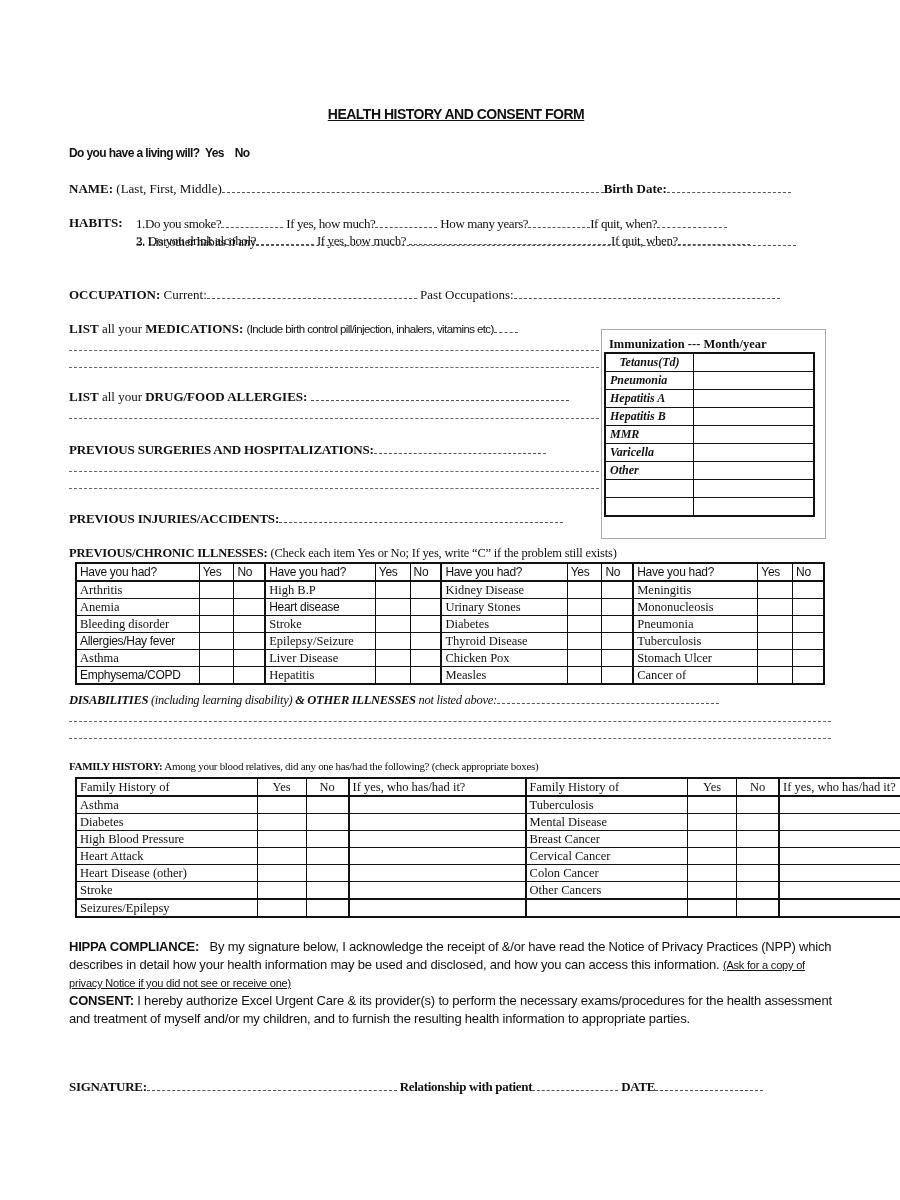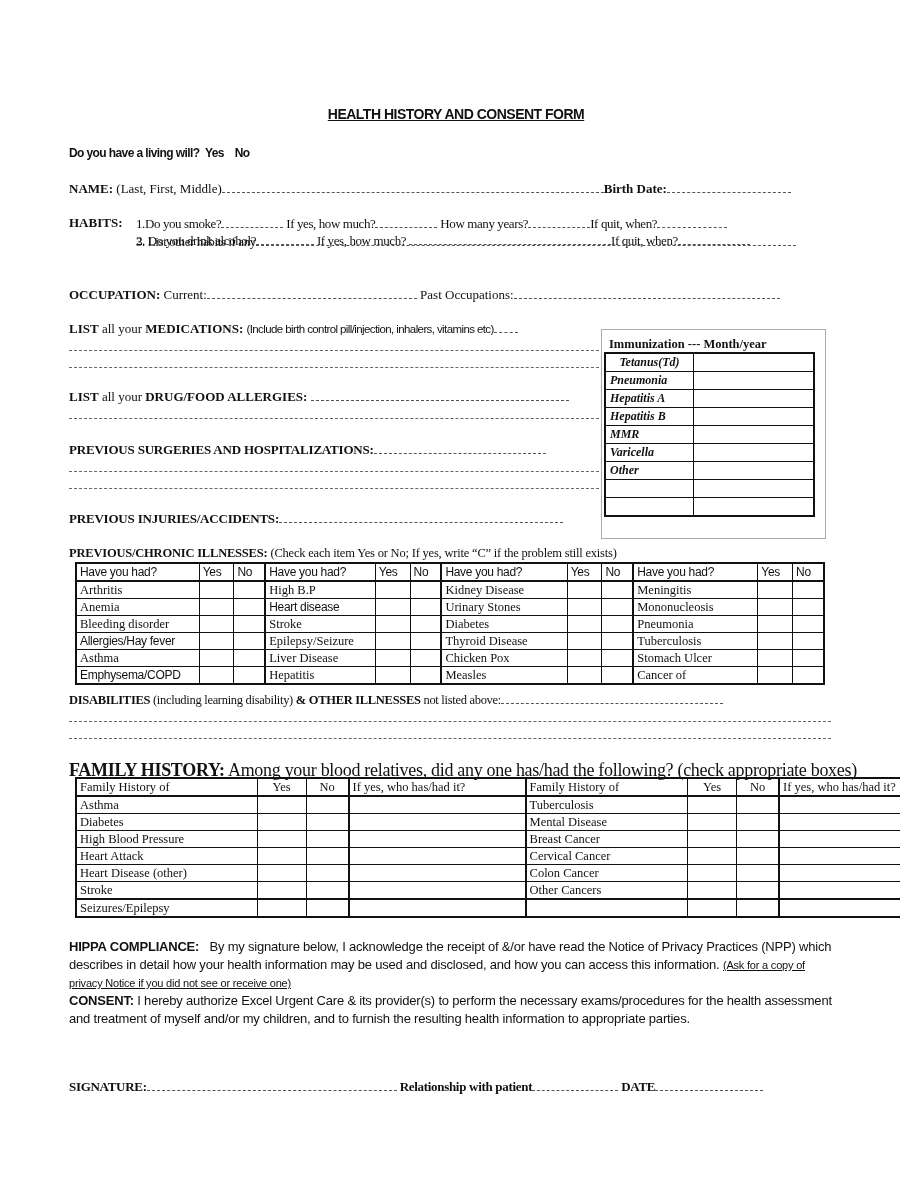--- a/index.html
+++ b/index.html
@@ -227,30 +227,30 @@
     <td class="thick-l">Measles</td>
         <td></td>
         <td></td>
     <td class="thick-l">Cancer of</td>
         <td></td>
         <td></td>
   </tr>
 </tbody>
   </table>
 
-<div class="abs" style="left:69px;top:691px;font-size:12.5px;letter-spacing:-0.3px;">
+<div class="abs" style="left:69px;top:691px;font-size:12.5px;letter-spacing:-0.3px;font-style:italic;">
   <span class="b">DISABILITIES</span>
   <span>(including learning disability)</span>
   <span class="b">&amp; OTHER ILLNESSES</span>
   <span>not listed above:</span><span class="line" style="width:222px;"></span>
 </div>
 <div class="fline" style="left:69px;width:762px;top:721px;"></div>
 <div class="fline" style="left:69px;width:762px;top:738px;"></div>
 
-<div class="abs" style="left:69px;top:760px;font-size:18px;letter-spacing:-0.3px;text-align:center;">
+<div class="abs" style="left:69px;top:760px;font-size:11px;letter-spacing:-0.3px;text-align:center;">
   <span class="b">FAMILY HISTORY:</span>
   <span>Among your blood relatives, did any one has/had the following? (check appropriate boxes)</span>
 </div>
 <table class="grid" style="left:75px;top:777px;width:894px;">
   <tbody>
       <tr>
     <td style="width:144px;">Family History of</td>
     <td style="width:34px;text-align:center;">Yes</td>
     <td style="width:28px;text-align:center;">No</td>
     <td class="thick-l" style="width:140px;">If yes, who has/had it?</td>

